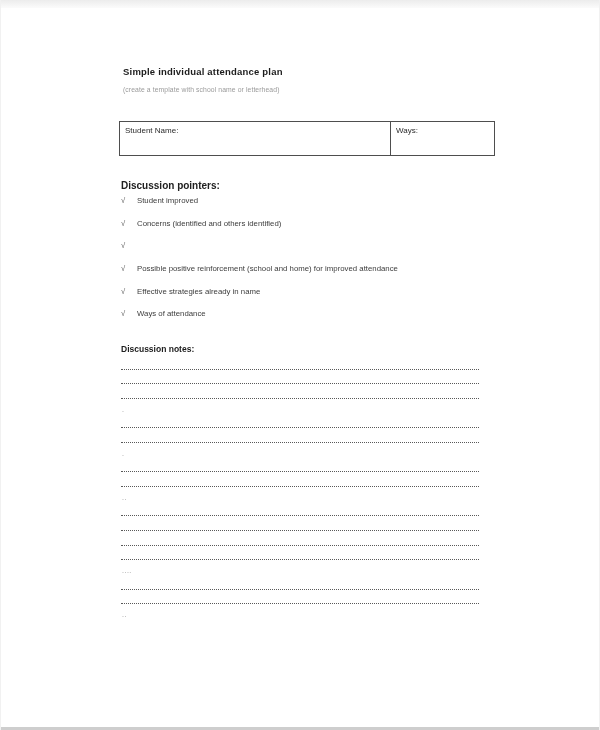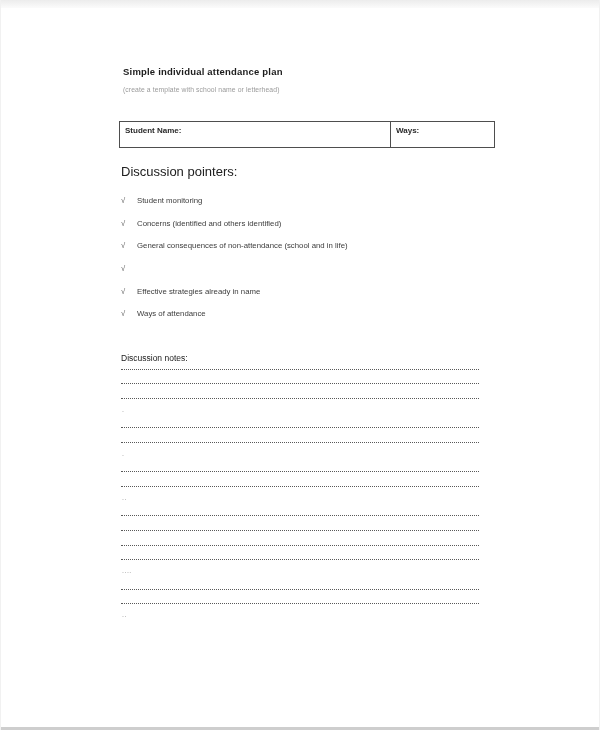--- a/index.html
+++ b/index.html
@@ -29,42 +29,42 @@
   .subtitle {
     position:absolute; top:86px; left:4px;
     font-size:6.8px; color:#9b9b9b; letter-spacing:0.1px;
   }
 
   .info-table {
     position:absolute; top:121px; left:0; width:363px;
     border-collapse:collapse; table-layout:fixed;
   }
   .info-table td {
-    border:1px solid #4e4e4e; height:17px; padding:0 0 8px 5px;
-    font-size:8px; font-weight:bold; color:#2a2a2a; vertical-align:middle;
+    border:1px solid #4e4e4e; height:17px; padding:0 0 16px 5px;
+    font-size:8px; font-weight:normal; color:#2a2a2a; vertical-align:middle;
   }
   .info-table td.col-left { width:265px; }
   .info-table td.col-right { width:98px; }
 
   .pointers-heading {
-    position:absolute; top:164px; left:2px;
-    font-size:13px; font-weight:normal; color:#202020;
+    position:absolute; top:180px; left:2px;
+    font-size:10px; font-weight:bold; color:#202020;
   }
   .pointers-list {
     position:absolute; top:193px; left:2px; margin:0; padding:0; list-style:none;
   }
   .pointers-list li {
     height:22.7px; display:flex; align-items:flex-start; padding-top:3px;
     font-size:7.8px; color:#3c3c3c; box-sizing:border-box;
   }
   .bullet { width:16px; flex:0 0 16px; color:#555; font-size:7.6px; }
 
   .notes-heading {
-    position:absolute; top:353px; left:2px;
-    font-size:8.5px; font-weight:normal; color:#202020;
+    position:absolute; top:344px; left:2px;
+    font-size:8.5px; font-weight:bold; color:#202020;
   }
   .notes-area { position:absolute; top:355px; left:2px; width:358px; }
   .note-row { height:14.67px; position:relative; box-sizing:border-box; }
   .note-row.line { border-bottom:1px dotted #595959; }
   .note-mark-text {
     position:absolute; bottom:1px; left:1px;
     font-size:7px; color:#8f8f8f; letter-spacing:0.5px; line-height:1;
   }
 </style>
 </head>
@@ -83,32 +83,32 @@
             <td class="col-left"><span>Student Name:</span></td>
             <td class="col-right"><span>Ways:</span></td>
           </tr>
         </tbody>
     </table>
 
     <div class="pointers-heading">Discussion pointers:</div>
     <ul class="pointers-list">
         <li>
           <span class="bullet">√</span>
-          <span>Student monitoring</span>
+          <span>Student improved</span>
         </li>
         <li>
           <span class="bullet">√</span>
           <span>Concerns (identified and others identified)</span>
         </li>
         <li>
           <span class="bullet">√</span>
-          <span>General consequences of non-attendance (school and in life)</span>
         </li>
         <li>
           <span class="bullet">√</span>
+          <span>Possible positive reinforcement (school and home) for improved attendance</span>
         </li>
         <li>
           <span class="bullet">√</span>
           <span>Effective strategies already in name</span>
         </li>
         <li>
           <span class="bullet">√</span>
           <span>Ways of attendance</span>
         </li>
       </ul>

